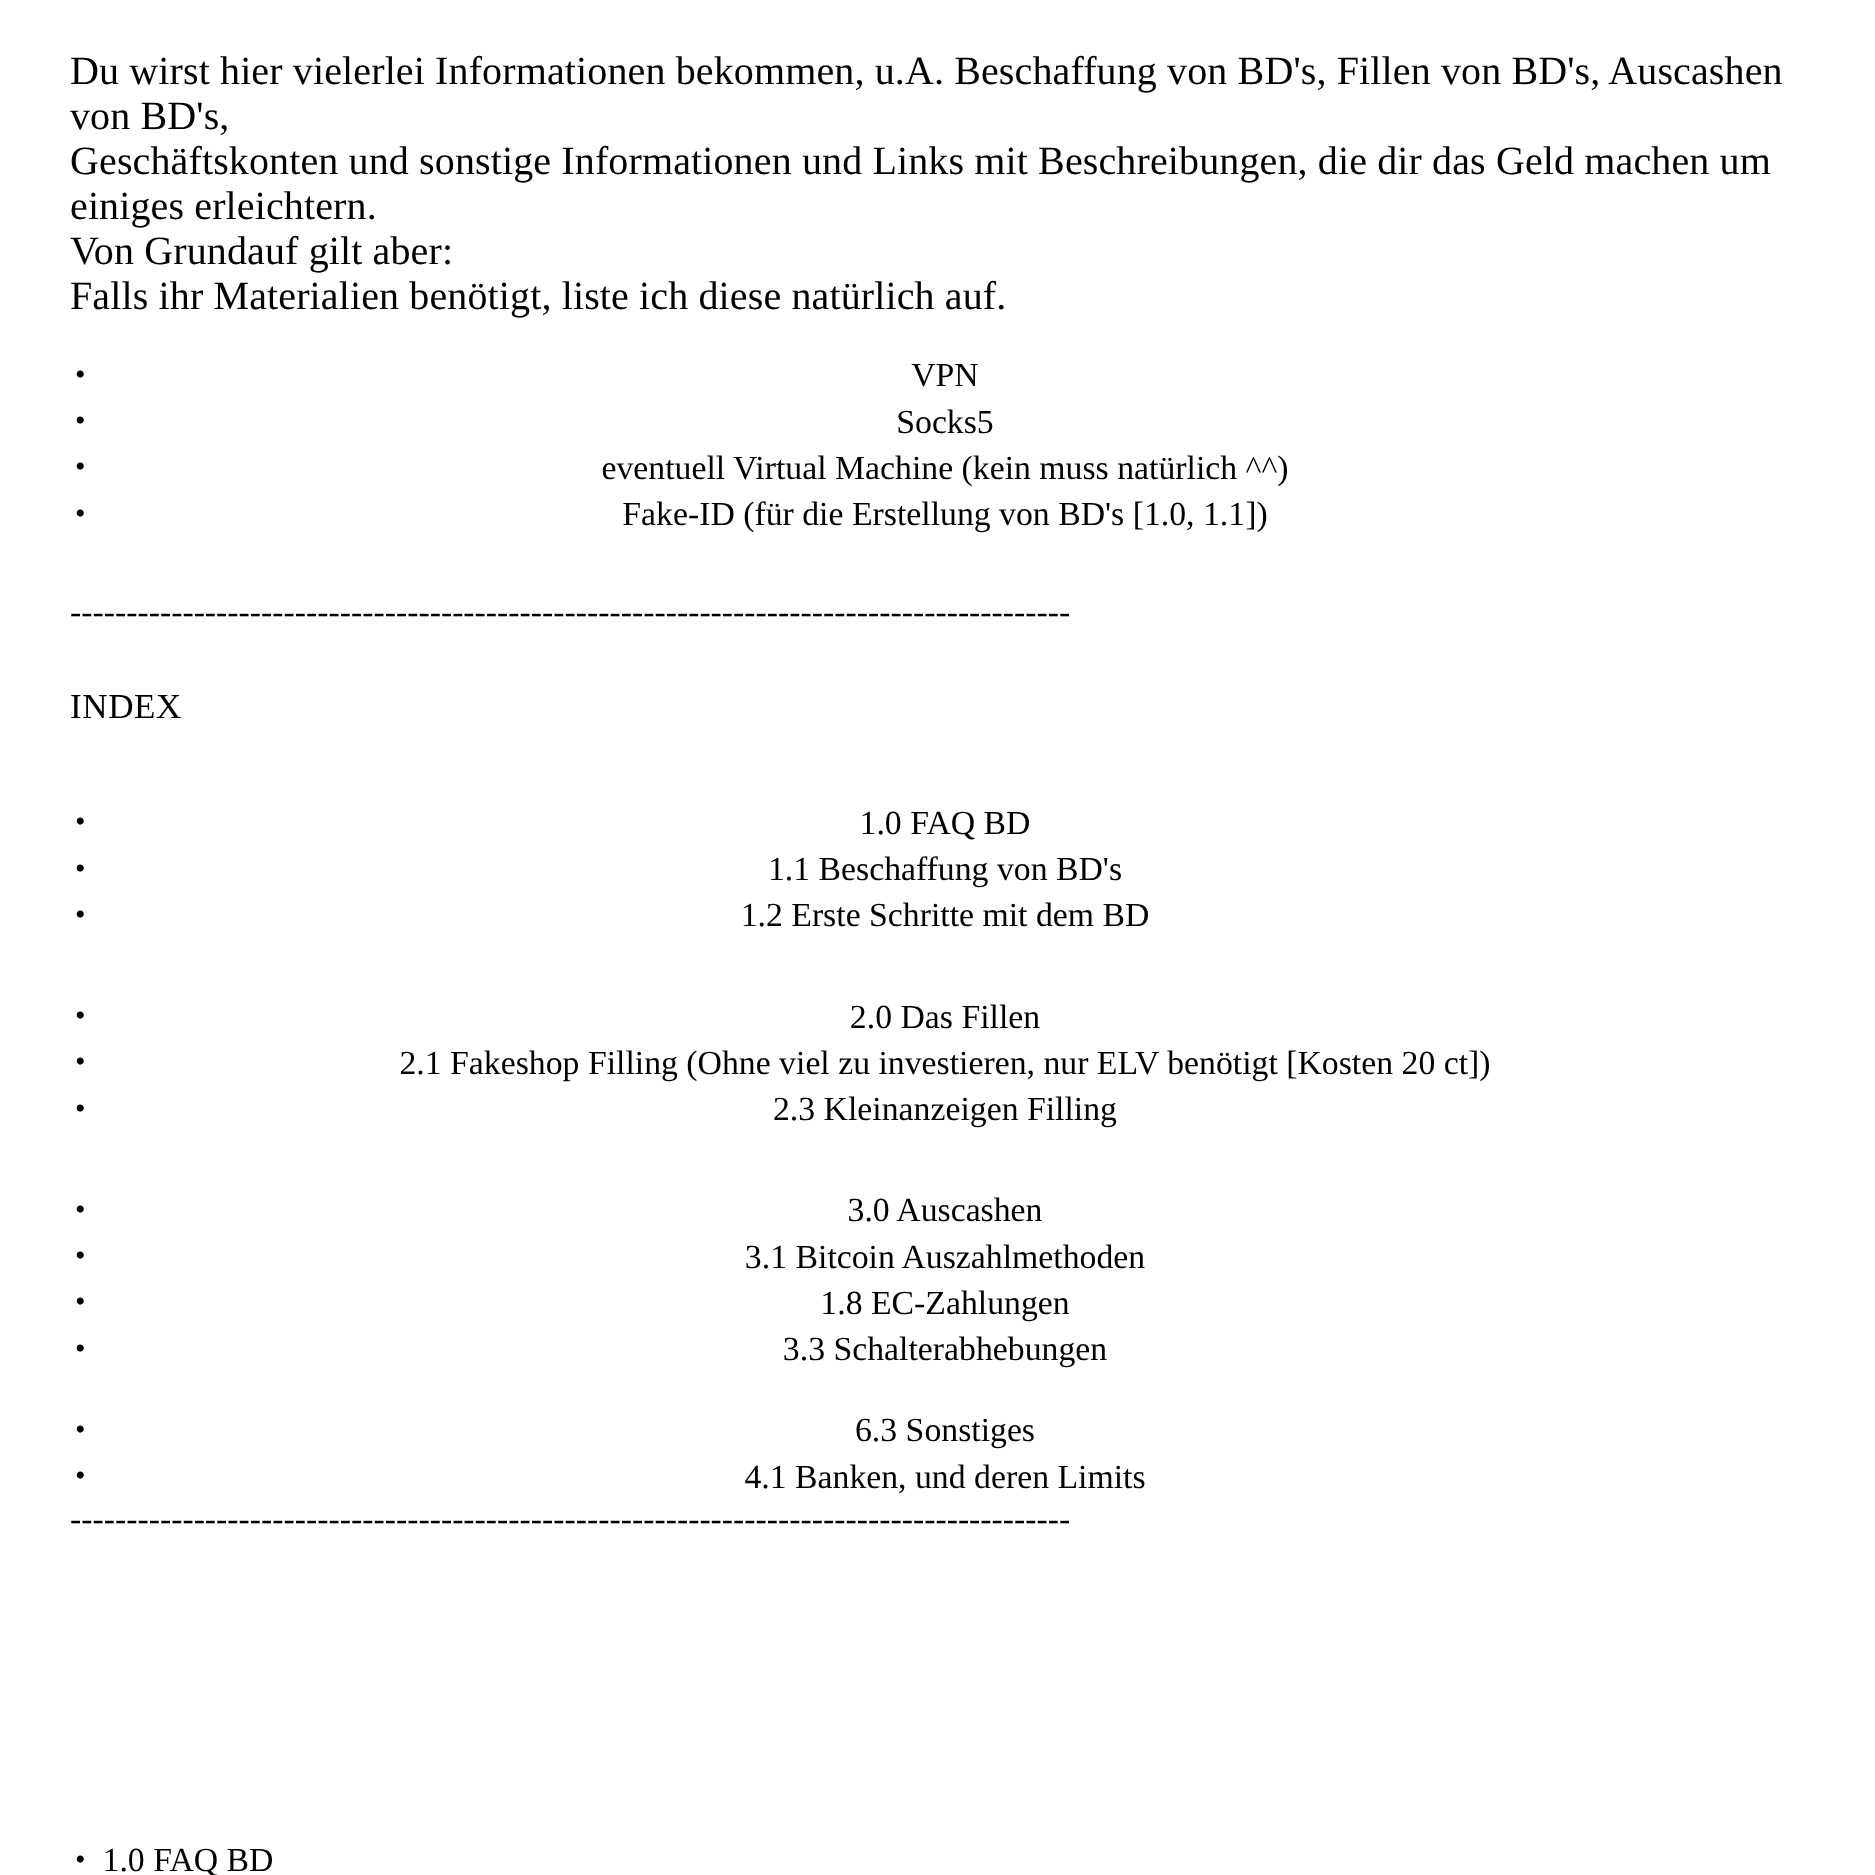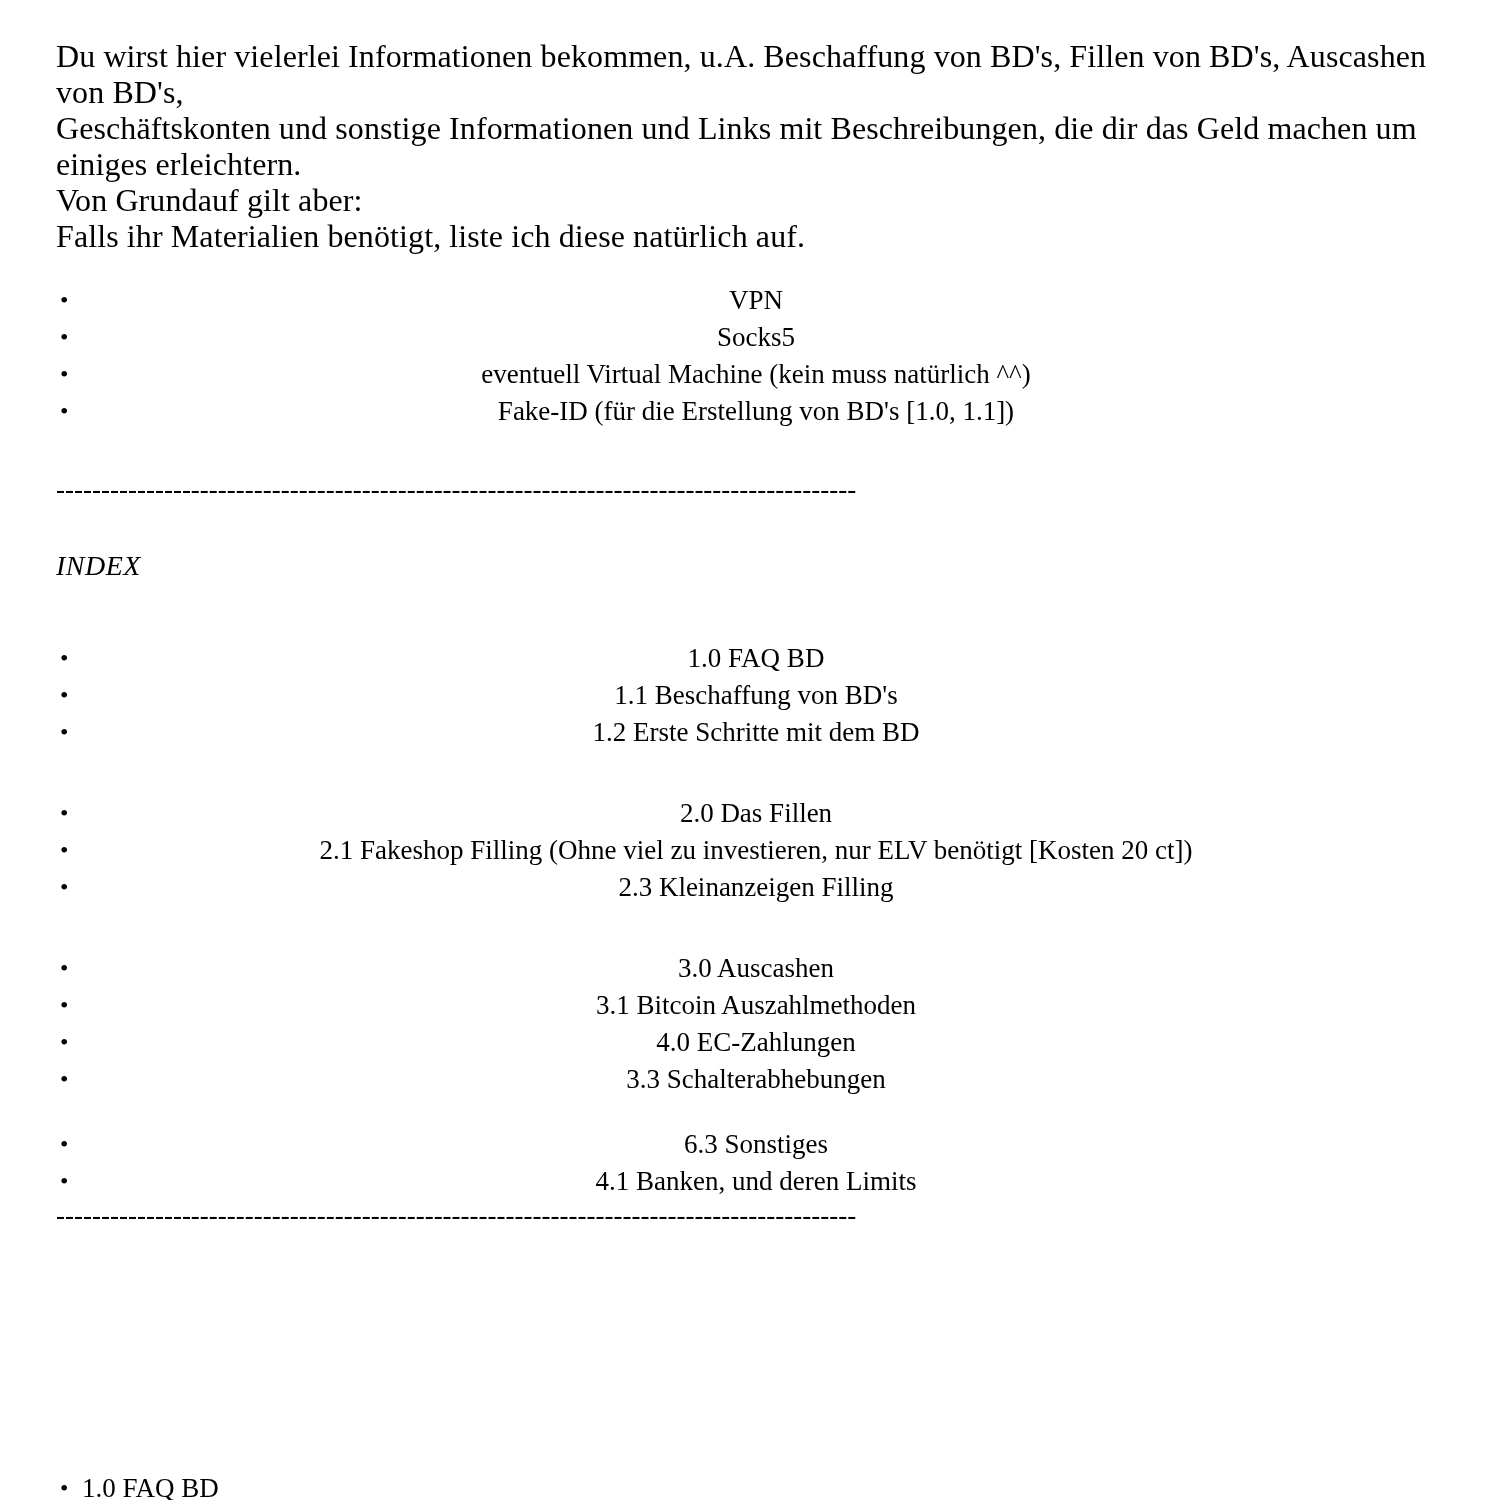--- a/index.html
+++ b/index.html
@@ -57,21 +57,20 @@
     line-height: 30px;
     letter-spacing: 0px;
     white-space: nowrap;
     overflow: hidden;
     font-family: "Liberation Serif", "DejaVu Serif", serif;
   }
   .section-title {
     font-size: 28px;
     line-height: 36px;
     letter-spacing: 0.5px;
-    font-style: italic;
   }
   .group {
     margin: 0;
   }
   .tail {
     position: absolute;
     left: 56px;
     bottom: -6px;
     font-size: 27px;
     line-height: 36px;
@@ -128,21 +127,21 @@
     <li>2.0 Das Fillen</li>
     <li>2.1 Fakeshop Filling (Ohne viel zu investieren, nur ELV benötigt [Kosten 20 ct])</li>
     <li>2.3 Kleinanzeigen Filling</li>
   </ul>
 
   <div class="spacer-md"></div>
 
   <ul class="bullet-list group">
     <li>3.0 Auscashen</li>
     <li>3.1 Bitcoin Auszahlmethoden</li>
-    <li>4.0 EC-Zahlungen</li>
+    <li>1.8 EC-Zahlungen</li>
     <li>3.3 Schalterabhebungen</li>
   </ul>
 
   <div class="spacer-sm"></div>
 
   <ul class="bullet-list group">
     <li>6.3 Sonstiges</li>
     <li>4.1 Banken, und deren Limits</li>
   </ul>
 

